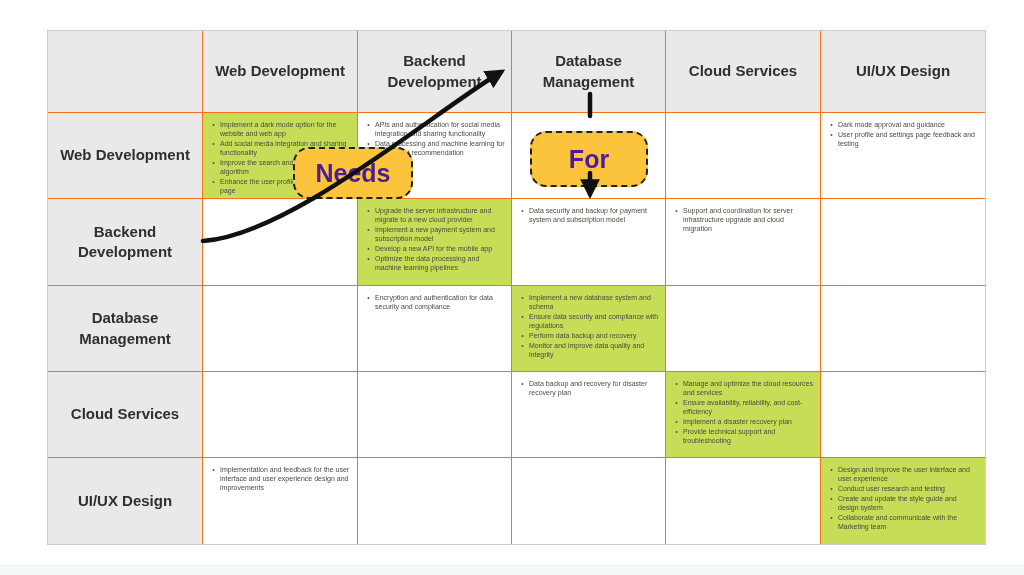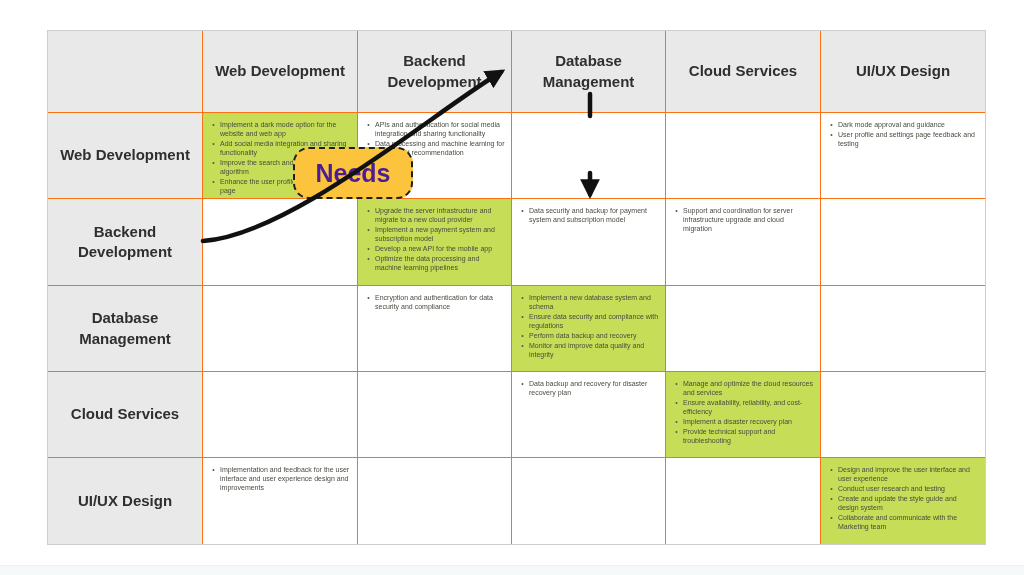--- a/index.html
+++ b/index.html
@@ -204,20 +204,21 @@
         </div>
         <div class="item">
           <span class="dot">•</span>
           <span>Collaborate and communicate with the Marketing team</span>
         </div>
       </div>
     </div>
 
   <div class="badge" id="needs-badge">Needs</div>
 
+  <div class="badge" id="for-badge">For</div>
 
   <svg class="overlay" width="1024" height="575" viewBox="0 0 1024 575">
     <defs>
       <marker id="ah" viewBox="0 0 10 10" refX="7.5" refY="5" markerWidth="4.4" markerHeight="4.4" orient="auto-start-reverse">
         <path d="M0,0 L10,5 L0,10 z" fill="#111111"></path>
       </marker>
     </defs>
     <path d="M 203 241 C 290 235 430 115 501 72" fill="none" stroke="#111111" stroke-width="4.5" stroke-linecap="round" marker-end="url(#ah)"></path>
     <line x1="590" y1="94" x2="590" y2="116" stroke="#111111" stroke-width="4.5" stroke-linecap="round"></line>
     <line x1="590" y1="173" x2="590" y2="194" stroke="#111111" stroke-width="4.5" stroke-linecap="round" marker-end="url(#ah)"></line>

